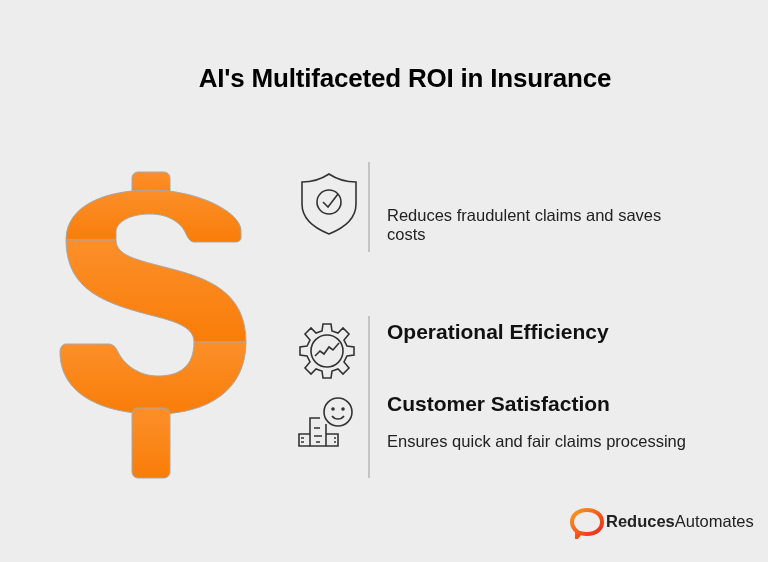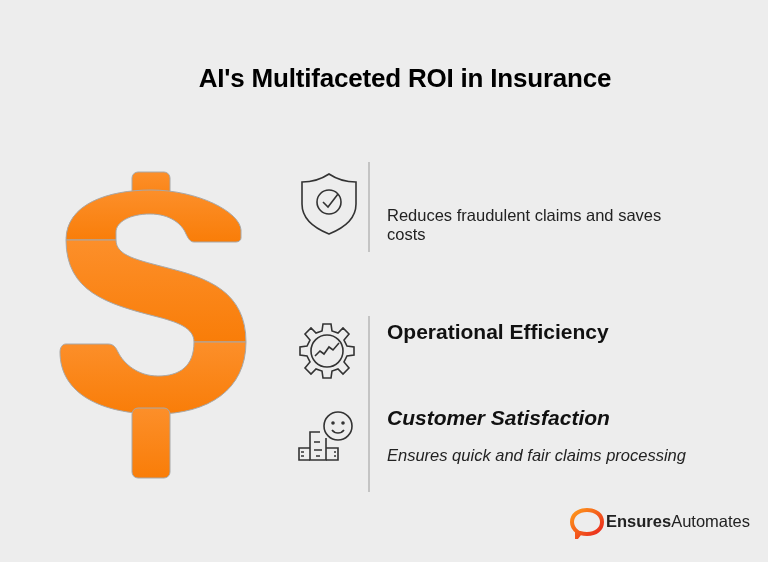--- a/index.html
+++ b/index.html
@@ -60,21 +60,21 @@
 <div class="item" style="top:280px;margin-top:36px;">
   <svg class="icon" style="top:2px;left:2px;" viewBox="0 0 70 70" fill="none" stroke="#333" stroke-width="1.6">
     <path d="M31,6 L39,6 L40,13 L46,15 L51,10 L57,16 L52,22 L55,28 L62,29 L62,37 L55,38 L52,44 L57,50 L51,56 L46,51 L40,53 L39,60 L31,60 L30,53 L24,51 L19,56 L13,50 L18,44 L15,38 L8,37 L8,29 L15,28 L18,22 L13,16 L19,10 L24,15 L30,13 Z"></path>
     <circle cx="35" cy="33" r="16"></circle>
     <path d="M23,38 L28,33 L32,36 L37,29 L41,32 L47,25"></path>
   </svg>
   <div class="divider" style="top:0px;height:90px;"></div>
   <div class="heading" style="top:4px;">Operational Efficiency</div>
 </div>
 
-<div class="item" style="top:402px;font-style:italic;">
+<div class="item" style="top:388px;">
   <svg class="icon" style="top:2px;left:2px;" viewBox="0 0 70 70" fill="none" stroke="#333" stroke-width="1.6">
     <circle cx="46" cy="22" r="14"></circle>
     <circle cx="41" cy="19" r="1" fill="#333"></circle>
     <circle cx="51" cy="19" r="1" fill="#333"></circle>
     <path d="M40,26 C43,30 49,30 52,26"></path>
     <path d="M34,34 L34,56 L18,56 L18,28 L28,28"></path>
     <path d="M22,38 L28,38 M22,46 L30,46 M24,52 L28,52"></path>
     <path d="M18,44 L7,44 L7,56 L18,56 M9,48 L12,48 M9,52 L12,52"></path>
     <path d="M34,44 L46,44 L46,56 L34,56 M42,48 L44,48 M42,52 L44,52"></path>
   </svg>
@@ -86,14 +86,14 @@
 <div class="logo">
   <svg style="position:absolute;left:0;top:2px;width:34px;height:32px;" viewBox="0 0 34 32">
     <defs>
       <linearGradient id="lg" x1="0" y1="0" x2="1" y2="1">
         <stop offset="0" stop-color="#ff9a1a"></stop>
         <stop offset="1" stop-color="#e8201e"></stop>
       </linearGradient>
     </defs>
     <path d="M17,3 C26,3 32,8 32,15 C32,22 26,27 17,27 C14,27 12,26.5 10,26 L7,30 L7,24.5 C4,22 2,19 2,15 C2,8 8,3 17,3 Z" fill="none" stroke="url(#lg)" stroke-width="4"></path>
   </svg>
-  <div class="logo-text"><b>Ensures</b><span>Automates</span></div>
+  <div class="logo-text"><b>Reduces</b><span>Automates</span></div>
 </div>
 
 </body></html>

